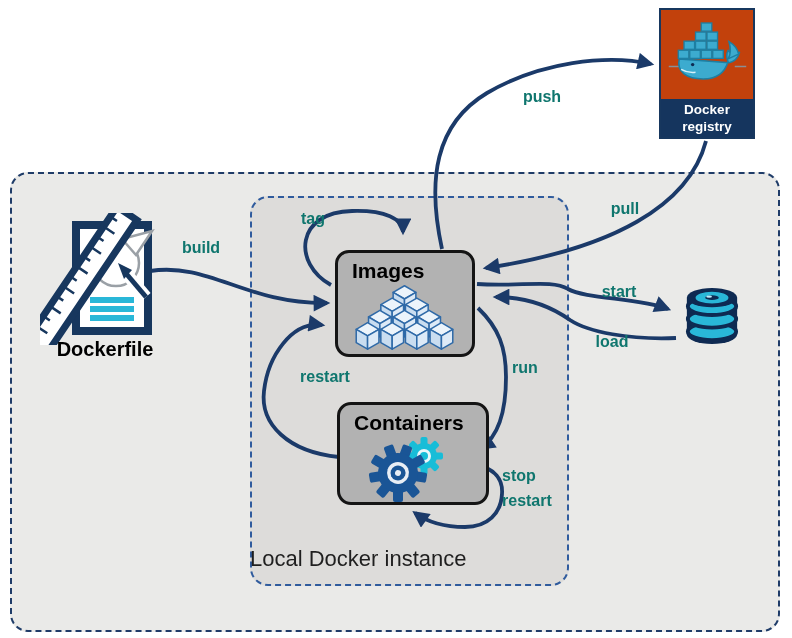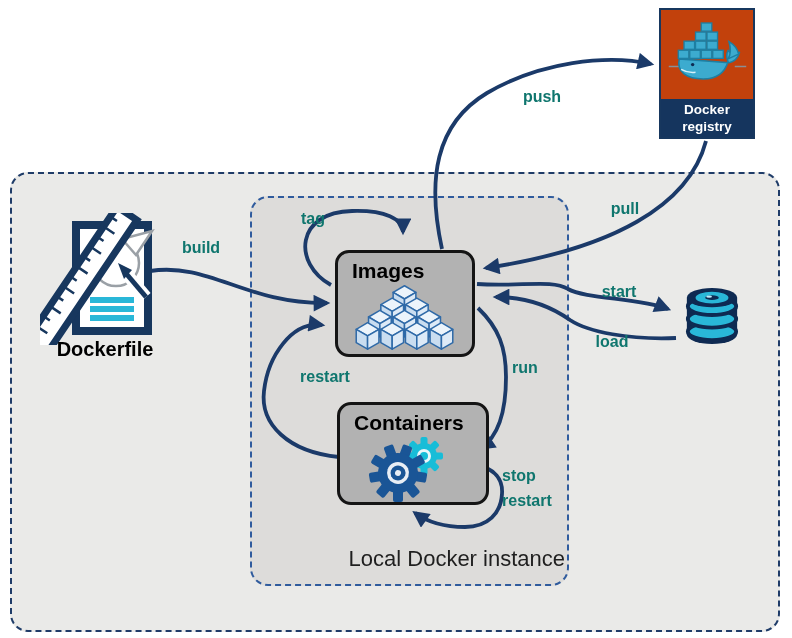--- a/index.html
+++ b/index.html
@@ -3,21 +3,21 @@
 <meta charset="utf-8">
 <style>
   html,body{margin:0;padding:0;background:#fff;}
   #stage{
     position:relative;width:792px;height:638px;background:#ffffff;overflow:hidden;
     font-family:"Liberation Sans",sans-serif;
   }
   .zone{position:absolute;border:2px dashed #1f3c68;border-radius:18px;}
   #outer-zone{left:10px;top:172px;width:766px;height:456px;background:#eaeae8;}
   #inner-zone{left:250px;top:196px;width:315px;height:386px;background:#dddcda;border-color:#2f5b9d;}
-  .zone-label{position:absolute;color:#1f1f1f;text-align:right;}
+  .zone-label{position:absolute;color:#1f1f1f;text-align:left;}
   #inner-zone-label{left:250px;top:546px;width:315px;font-size:22px;}
   #outer-zone-label{left:10px;top:591px;width:766px;font-size:23px;}
   .node{
     position:absolute;background:#b2b2b2;border:3.5px solid #141414;border-radius:14px;
     box-sizing:border-box;
   }
   #images-node{left:335px;top:250px;width:140px;height:107px;}
   #containers-node{left:337px;top:402px;width:152px;height:103px;}
   .node-title{font-size:21px;font-weight:bold;color:#000;margin:6px 0 0 14px;}
   .node-icon{position:absolute;}

